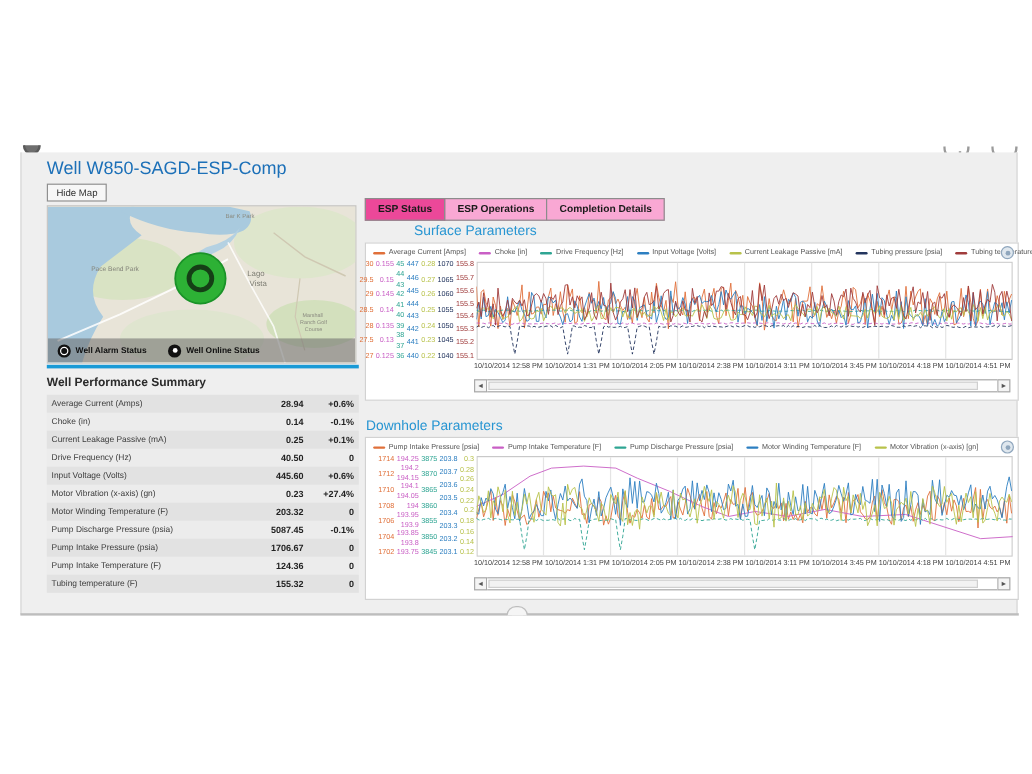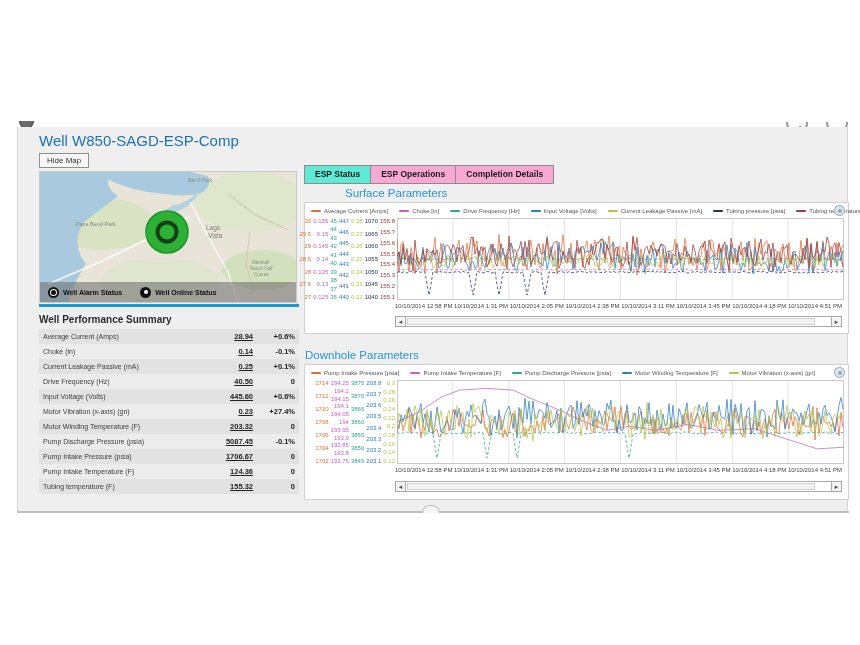--- a/index.html
+++ b/index.html
@@ -37,28 +37,28 @@
   .radio .rb2 i { width:4px; height:4px; border-radius:50%; background:#fff; }
   .radio span { font-size:7px; font-weight:bold; color:#101010; }
   .blue-bar { position:absolute; left:21px; top:177px; width:260px; height:3px; background:#199ad6; }
 
   .summary-title { position:absolute; left:21px; top:187px; font-size:10px; font-weight:bold; color:#2b2b2b; }
   .summary-table { position:absolute; left:21px; top:202px; width:260px; }
   .srow { display:flex; align-items:center; height:15px; padding:0 4px; }
   .srow:nth-child(odd) { background:#e2e2e2; }
   .srow:nth-child(even) { background:#ececec; }
   .srow .lbl { flex:1; font-size:7px; color:#3c3c3c; }
-  .srow .val { width:52px; text-align:right; font-size:7.5px; font-weight:bold; color:#222;text-decoration:underline; }
+  .srow .val { width:52px; text-align:right; font-size:7.5px; font-weight:bold; color:#222; }
   .srow .pct { width:42px; text-align:right; font-size:7.5px; font-weight:bold; color:#222; }
 
   
   .tabs { position:absolute; left:286px; top:38px; display:flex; }
   .tab { border:1px solid #8c8c8c; padding:3px 10px 4px 10px; font-size:8.5px; font-weight:bold;
          color:#1a1a1a; background:#f9a8d4; margin-right:-1px; cursor:pointer; }
-  .tab.active { background:#5eead4; position:relative; z-index:2; }
+  .tab.active { background:#ec4899; position:relative; z-index:2; }
 
   .sec-title { position:absolute; font-size:11.5px; color:#2795d2; }
   .sec-surface { left:287px; top:60px;margin-left:40px; }
   .sec-downhole { left:287px; top:222px; }
 
   .chartbox { position:absolute; left:286px; width:545px; background:#fff; border:1px solid #d2d2d2; }
   .chart1 { top:75px; height:132px; }
   .chart2 { top:237px; height:136px; }
 
   .legend { position:absolute; left:6px; top:2px; right:18px; display:flex; flex-wrap:nowrap;

